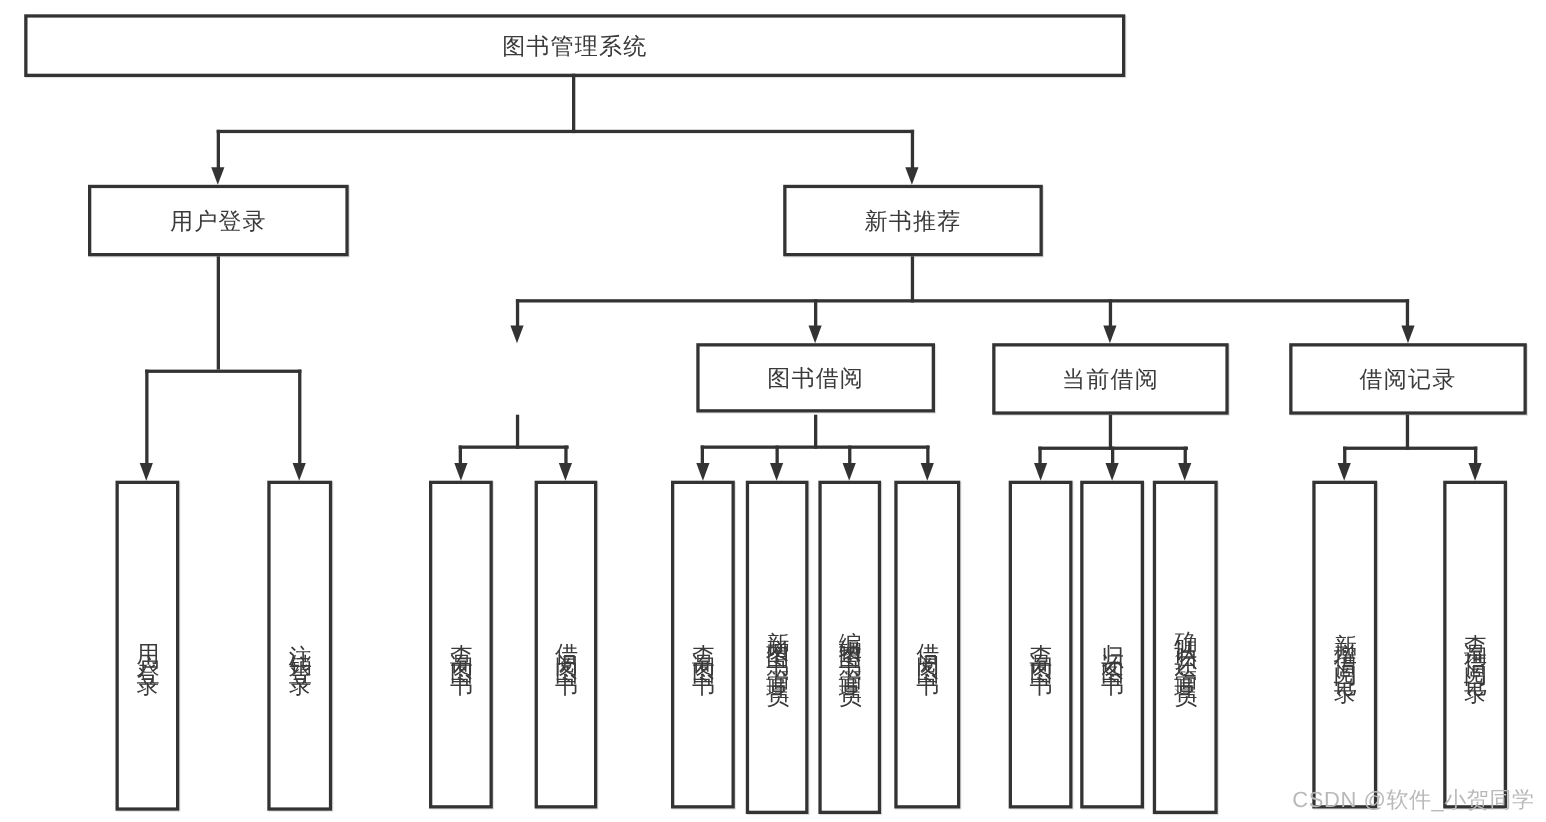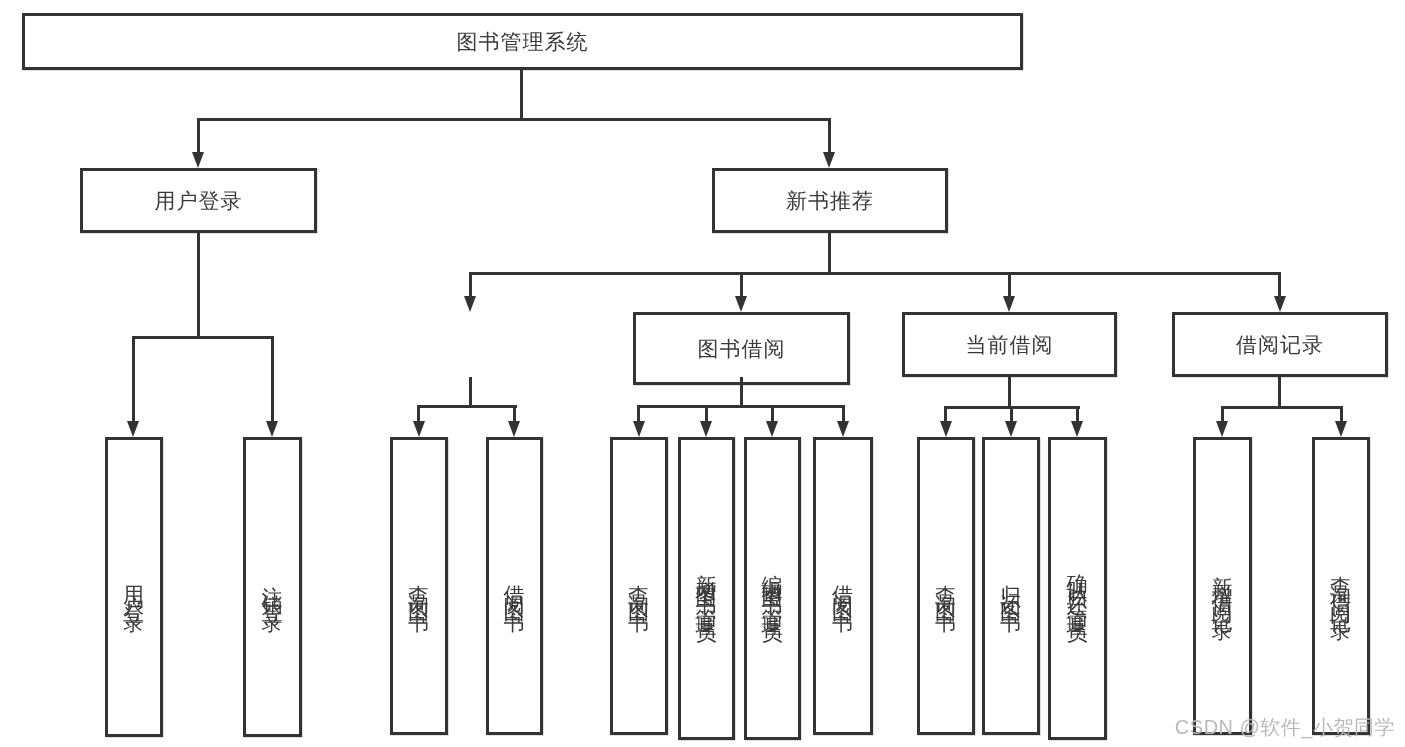--- a/index.html
+++ b/index.html
@@ -40,21 +40,21 @@
     width:0;height:0;
     border-left:6px solid transparent;
     border-right:6px solid transparent;
     border-top:16px solid #333;
   }
   
   #root      {left:22px;  top:13px;  width:1001px; height:57px;}
   #l2-user   {left:80px;  top:168px; width:237px;  height:65px;}
   #l2-book   {left:712px; top:168px; width:236px;  height:65px;}
   #l3-newbook{left:363px; top:312px; width:215px;  height:65px;}
-  #l3-borrow {left:633px; top:312px; width:217px;  height:73px;}
+  #l3-borrow {left:633px; top:312px; width:217px;  height:63px;}
   #l3-current{left:902px; top:312px; width:215px;  height:65px;}
   #l3-record {left:1172px;top:312px; width:216px;  height:65px;}
 
   #lf-u1{left:105px; top:437px; width:58px; height:300px;}
   #lf-u2{left:243px; top:437px; width:59px; height:300px;}
   #lf-n1{left:390px; top:437px; width:58px; height:298px;}
   #lf-n2{left:486px; top:437px; width:57px; height:298px;}
   #lf-b1{left:610px; top:437px; width:58px; height:298px;}
   #lf-b2{left:678px; top:437px; width:57px; height:303px;}
   #lf-b3{left:744px; top:437px; width:57px; height:303px;}

